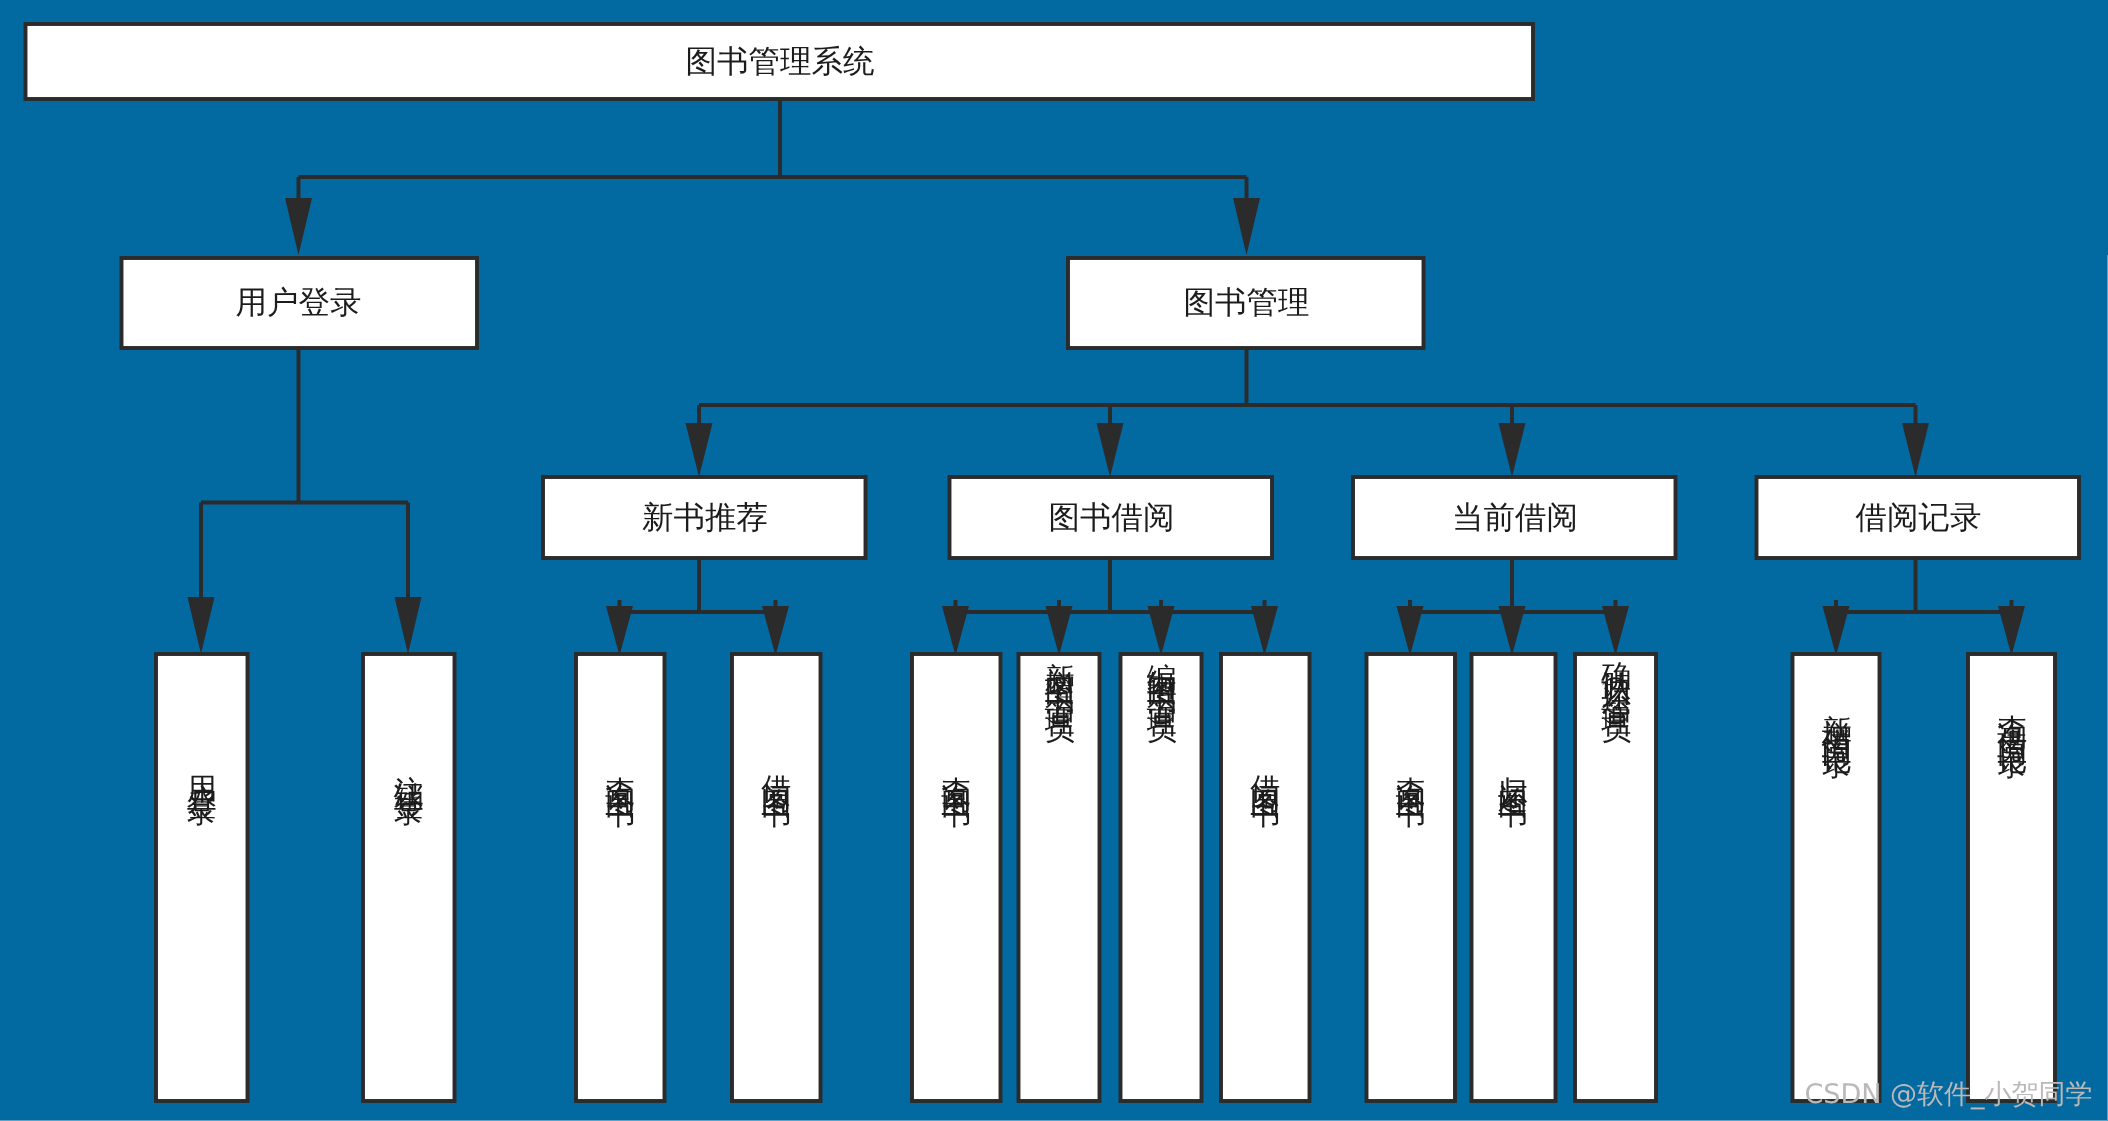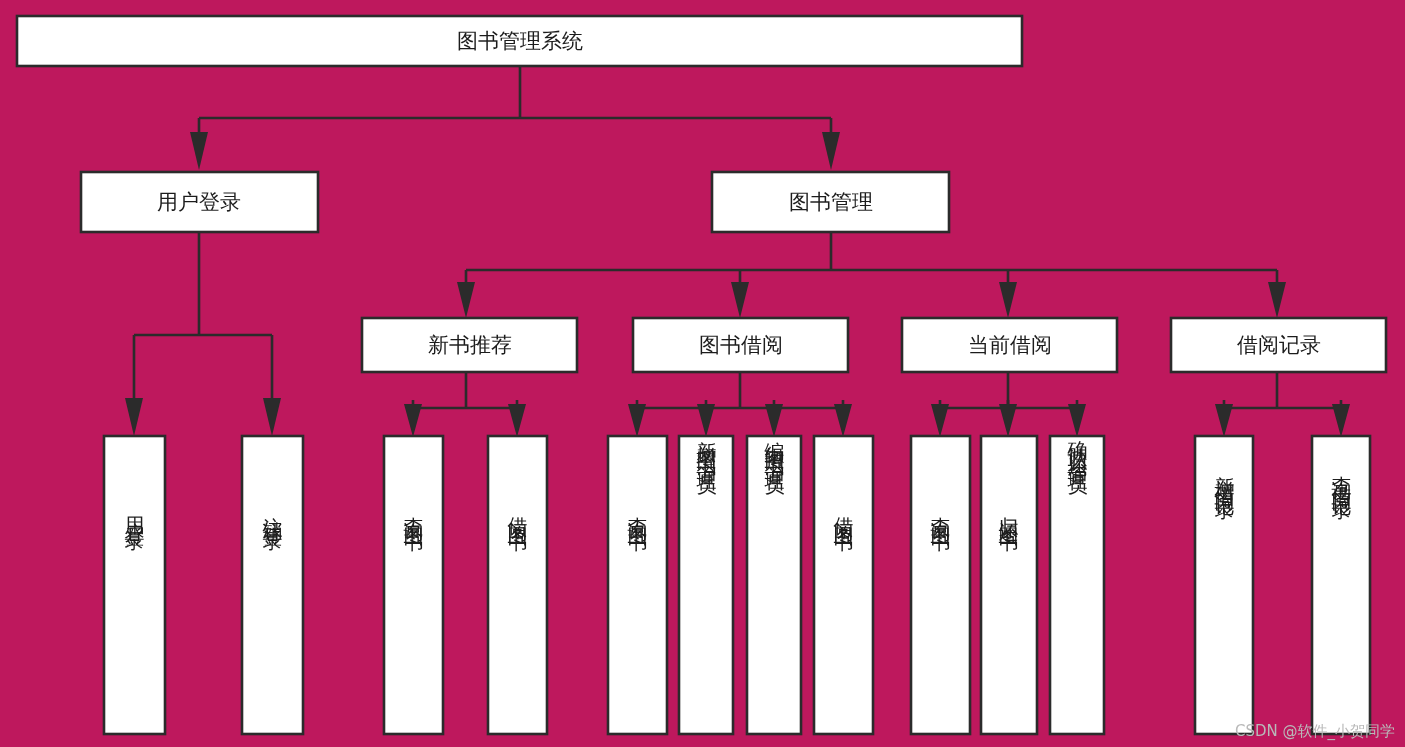--- a/index.html
+++ b/index.html
@@ -10,21 +10,21 @@
   body {
     width: 1405px;
     height: 747px;
     overflow: hidden;
     font-family: "DejaVu Sans", "Liberation Sans", sans-serif;
   }
   #diagram-root {
     position: relative;
     width: 1405px;
     height: 747px;
-    background: #be185d;
+    background: #0369a1;
   }
   svg#flow-svg {
     position: absolute;
     top: 0;
     left: 0;
     width: 1405px;
     height: 747px;
     display: block;
   }
   .node-box {
@@ -56,21 +56,21 @@
     writing-mode: vertical-rl;
     text-orientation: upright;
     text-anchor: middle;
     letter-spacing: 5px;
   }
   .watermark {
     position: absolute;
     right: 10px;
     bottom: 6px;
     font-family: "DejaVu Sans", "Liberation Sans", sans-serif;
-    font-size: 15px;
+    font-size: 18px;
     color: #b9b9b9;
     white-space: nowrap;
     user-select: none;
   }
 </style>
 </head>
 <body>
 
 <div id="diagram-root">
 

